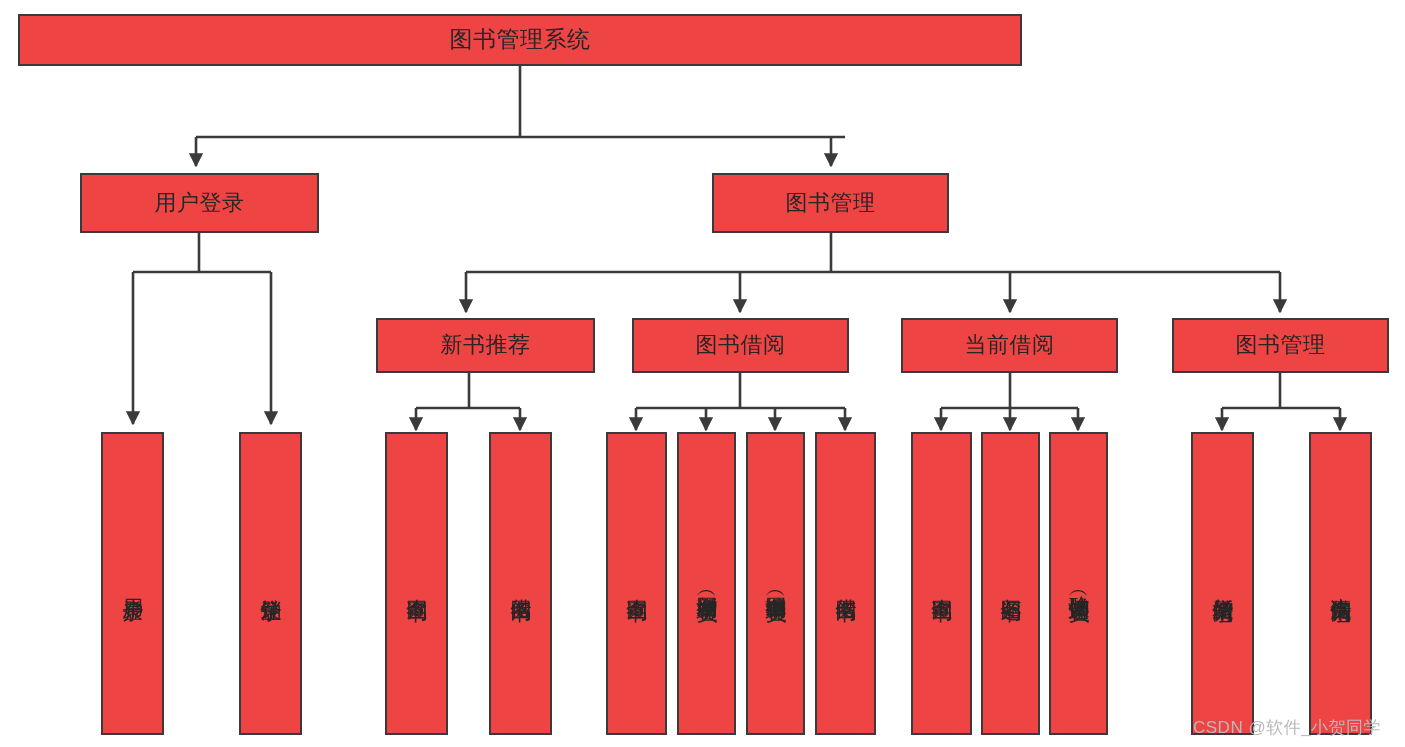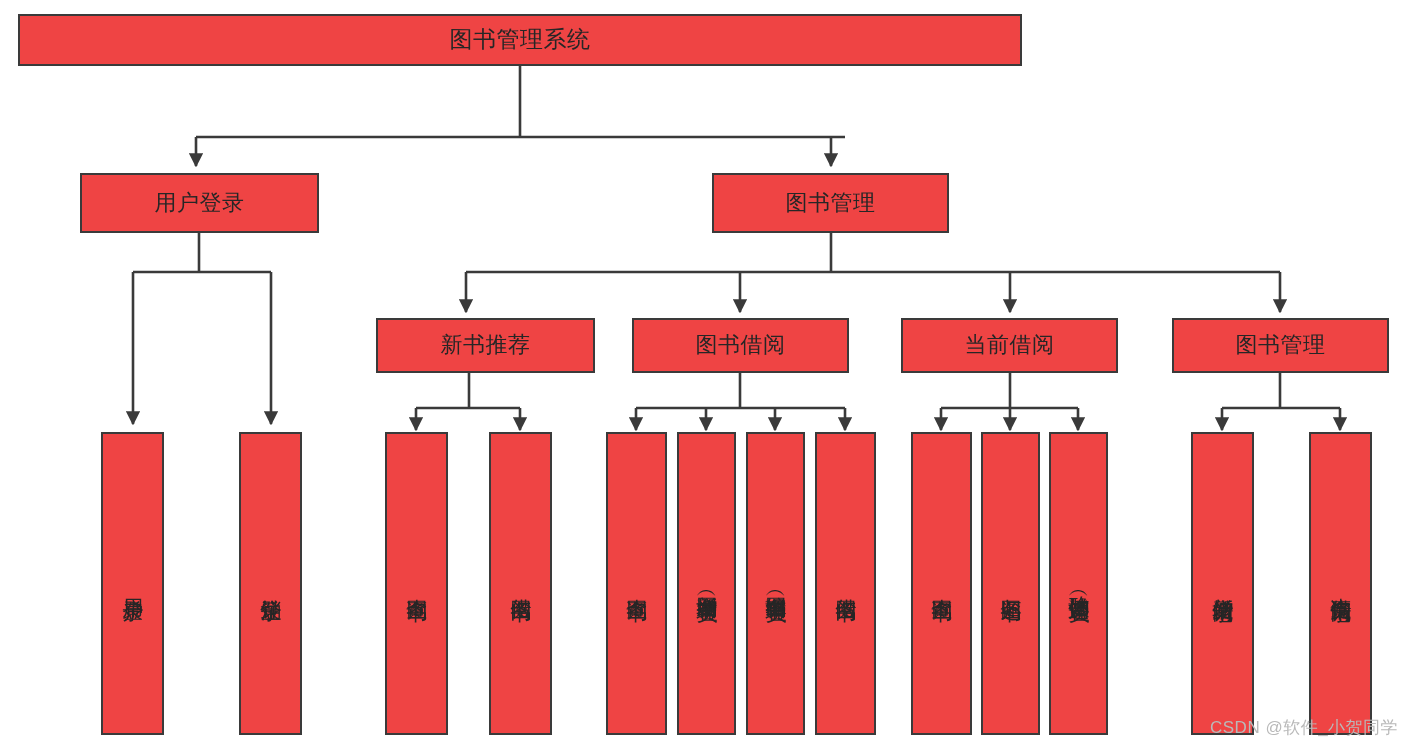--- a/index.html
+++ b/index.html
@@ -60,21 +60,20 @@
     text-orientation: upright;
     display: block;
   }
   .watermark {
     position: absolute;
     font-size: 17px;
     color: #b9b9b9;
     white-space: nowrap;
     z-index: 5;
     letter-spacing: 0.5px;
-    margin-left: 17px;
   }
 </style>
 </head>
 <body>
 
 <div id="diagram-canvas">
 
   <svg id="edge-layer" viewBox="0 0 1405 747" width="1405" height="747">
     <defs>
       <marker id="arrow" viewBox="0 0 10 10" refX="9" refY="5" markerWidth="5.5" markerHeight="5.5" orient="auto-start-reverse">

